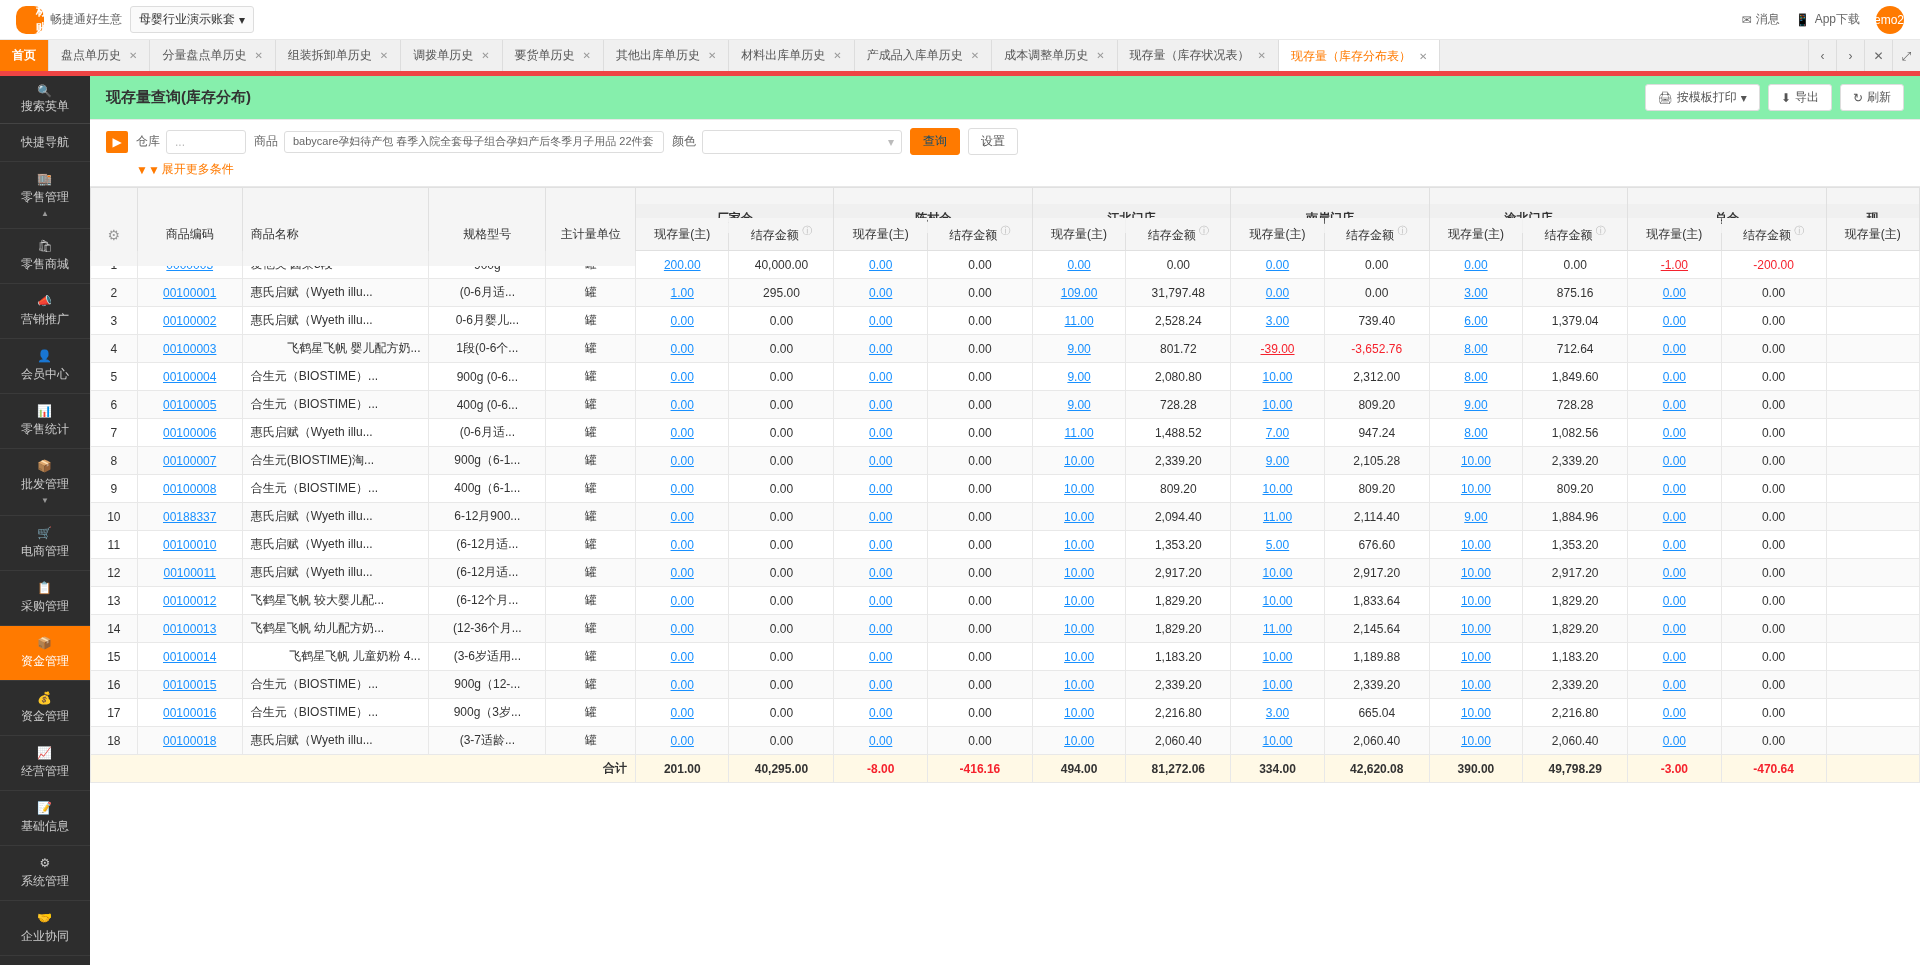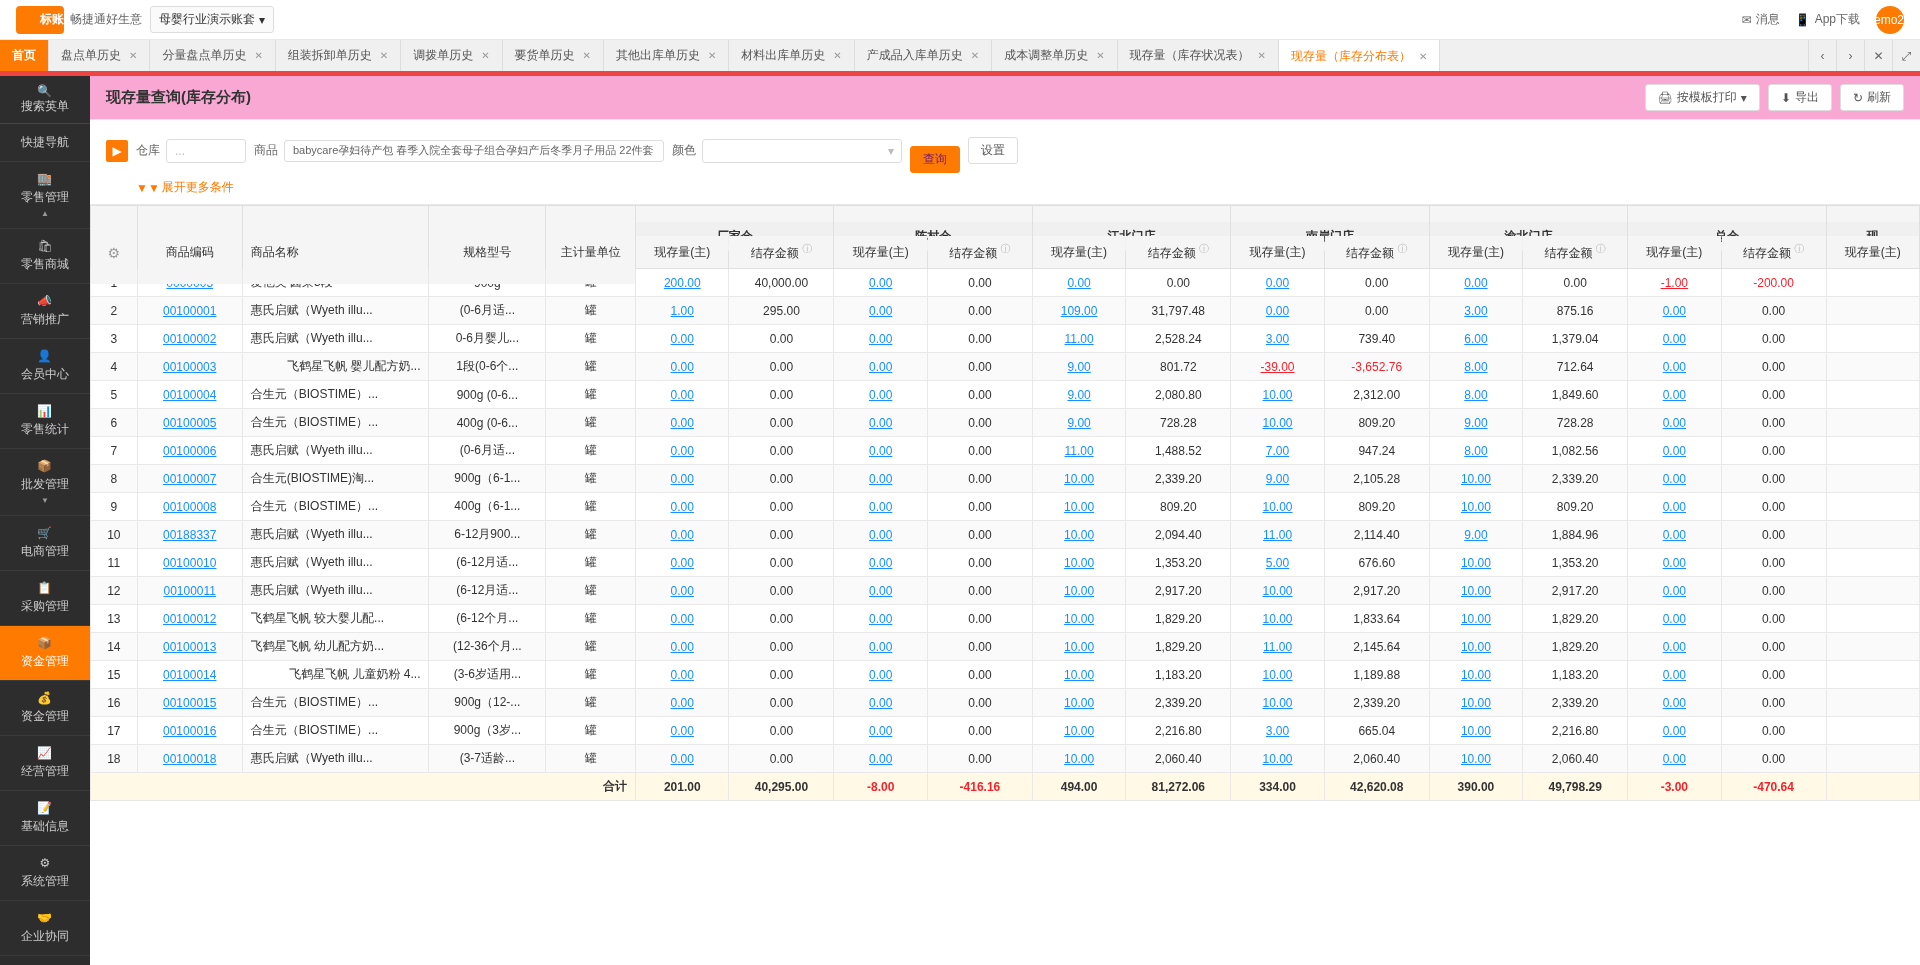--- a/index.html
+++ b/index.html
@@ -2,21 +2,21 @@
 <html><head>
   <meta charset="utf-8">
   <style>
     * { box-sizing: border-box; margin: 0; padding: 0; font-family: 'Microsoft YaHei', Arial, sans-serif; font-size: 12px; }
     body { background: #f5f5f5; overflow: hidden; width: 1920px; height: 965px; }
 
     
     .top-bar { height: 40px; background: #fff; display: flex; align-items: center; justify-content: space-between; padding: 0 16px; border-bottom: 1px solid #e8e8e8; }
     .top-bar-left { display: flex; align-items: center; gap: 8px; }
     .logo-area { display: flex; align-items: center; gap: 6px; }
-    .logo-icon { width: 48px; height: 28px; background: #ff7a00; border-radius: 4px; display: flex; align-items: center; justify-content: center; color: white; font-size: 10px; font-weight: bold; padding-left: 24px; }
+    .logo-icon { width: 28px; height: 28px; background: #ff7a00; border-radius: 10px; display: flex; align-items: center; justify-content: center; color: white; font-size: 10px; font-weight: bold; padding-left: 24px; }
     .logo-text { font-size: 11px; color: #666; line-height: 1.2; }
     .industry-selector { display: flex; align-items: center; gap: 4px; color: #333; font-size: 12px; cursor: pointer; padding: 4px 8px; border: 1px solid #ddd; border-radius: 3px; background: #fafafa; }
     .top-bar-right { display: flex; align-items: center; gap: 16px; }
     .top-bar-right-item { display: flex; align-items: center; gap: 4px; color: #666; cursor: pointer; }
     .avatar { width: 28px; height: 28px; border-radius: 50%; background: #ff7a00; display: flex; align-items: center; justify-content: flex-end; color: white; font-size: 11px; }
 
     
     .tab-bar { height: 36px; background: #f0f0f0; display: flex; align-items: center; border-bottom: 5px solid #ef4444; overflow: hidden; }
     .tab { display: flex; align-items: center; height: 36px; padding: 0 12px; border-right: 1px solid #ddd; cursor: pointer; font-size: 12px; color: #555; white-space: nowrap; background: #f0f0f0; gap: 4px; }
     .tab.active { background: #fff; color: #ff7a00; border-top: 2px solid #ff7a00; }
@@ -33,25 +33,25 @@
     .sidebar-search { padding: 8px 6px; text-align: center; color: #ccc; font-size: 11px; cursor: pointer; border-bottom: 1px solid #444; }
     .sidebar-item { padding: 10px 6px; text-align: center; color: #ccc; font-size: 11px; cursor: pointer; border-bottom: 1px solid #3a3a3a; display: flex; flex-direction: column; align-items: center; gap: 3px; }
     .sidebar-item.active { background: #ff7a00; color: white; }
     .sidebar-item.has-sub { position: relative; }
     .sidebar-item .arrow { font-size: 8px; color: #999; }
 
     
     .main-content { flex: 1; display: flex; flex-direction: column; overflow: hidden; }
 
     
-    .page-header { background: #f9a8d4; padding: 8px 16px; display: flex; align-items: center; justify-content: space-between; border-bottom: 1px solid #e8e8e8; }
+    .page-header { background: #86efac; padding: 8px 16px; display: flex; align-items: center; justify-content: space-between; border-bottom: 1px solid #e8e8e8; }
     .page-title { font-size: 15px; font-weight: bold; color: #333; }
     .page-actions { display: flex; align-items: center; gap: 8px; }
     .btn { padding: 4px 12px; border-radius: 3px; cursor: pointer; font-size: 12px; border: 1px solid #ddd; background: #fff; color: #555; display: flex; align-items: center; gap: 4px; }
-    .btn-primary { background: #ff7a00; color: #701a75; border-color: #ff7a00; margin-top: 18px; }
+    .btn-primary { background: #ff7a00; color: #0c4a6e; border-color: #ff7a00; }
     .btn-default { border: 1px solid #ddd; }
 
     
     .filter-area { background: #fff; padding: 8px 16px; border-bottom: 1px solid #e8e8e8; }
     .filter-row { display: flex; align-items: center; gap: 8px; flex-wrap: wrap; }
     .filter-item { display: flex; align-items: center; gap: 6px; }
     .filter-label { color: #666; font-size: 12px; white-space: nowrap; }
     .filter-input { border: 1px solid #ddd; border-radius: 3px; padding: 4px 8px; font-size: 12px; color: #333; background: #fff; min-width: 100px; }
     .filter-input.long { min-width: 300px; color: #666; }
     .expand-btn { color: #ff7a00; cursor: pointer; font-size: 12px; display: flex; align-items: center; gap: 2px; }

